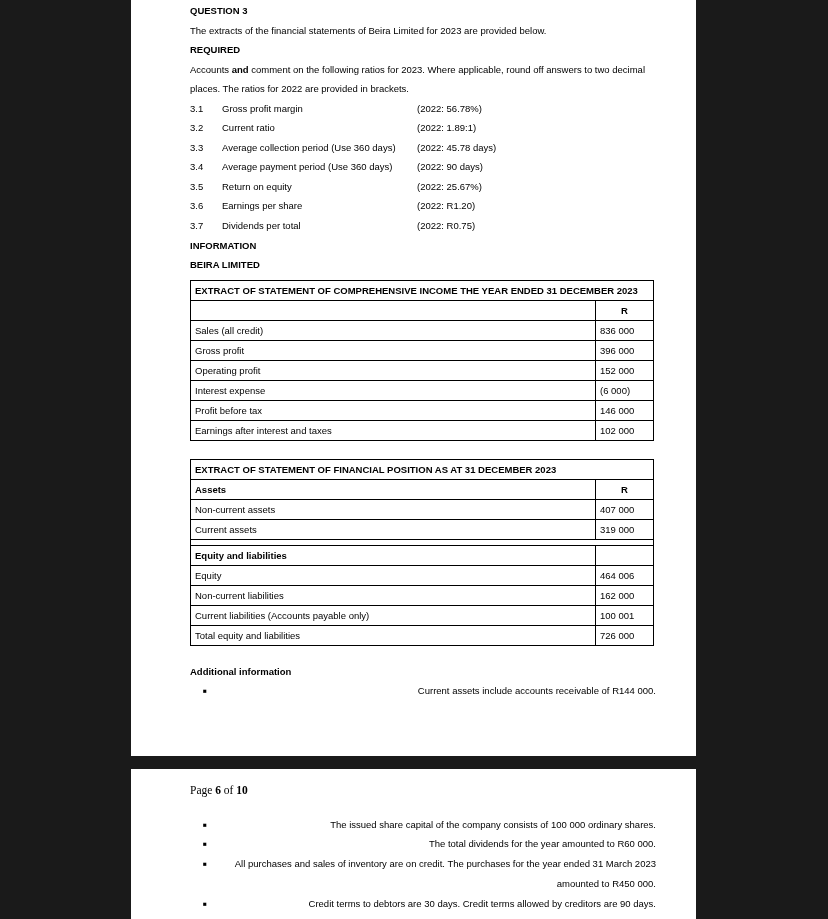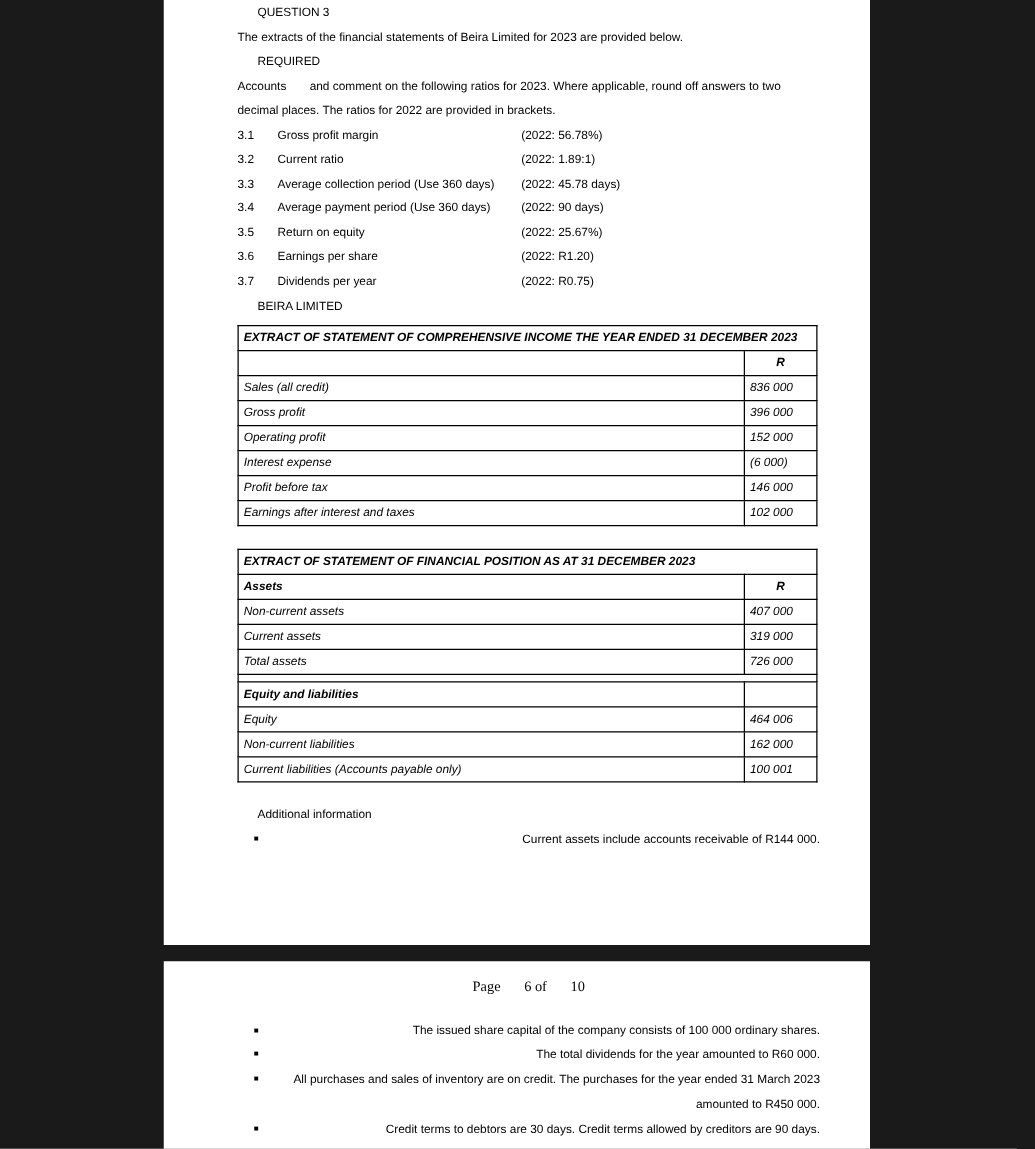--- a/index.html
+++ b/index.html
@@ -13,47 +13,47 @@
   .page {
     position: absolute; left: 131px; width: 565px;
     background: #ffffff; color: #000;
     font-size: 9.5px;
     box-sizing: border-box;
   }
   .page-1 { top: 0; height: 756px; padding: 1px 40px 0 59px; }
   .page-2 { top: 769px; height: 150px; padding: 12px 40px 0 59px; }
 
   .tline { line-height: 19.5px; min-height: 19.5px; }
-  .bold { font-weight: 400; margin-left: 16px; }
+  .bold { font-weight: 700; }
 
   .ratio-row { position: relative; line-height: 19.6px; }
   .ratio-num { display: inline-block; width: 32px; }
   .ratio-prior { position: absolute; left: 227px; top: 0; }
 
-  table.fin { border-collapse: collapse; width: 463px; table-layout: fixed; margin-top: 5px; font-style: italic; }
+  table.fin { border-collapse: collapse; width: 463px; table-layout: fixed; margin-top: 5px; }
   table.fin.pos { margin-top: 18px; }
   table.fin td {
     border: 1px solid #000; height: 19px; padding: 0 4px;
     vertical-align: middle; font-size: 9.5px; overflow: hidden; white-space: nowrap;
   }
   table.fin td.val { padding-right: 7px; }
   tr.title-row td { font-weight: 700; }
   tr.header-row td { font-weight: 700; }
   tr.header-row td.val { text-align: center; padding-right: 4px; }
   tr.section td { font-weight: 700; margin-top: 28px; }
   td.dbl { border-bottom: 3px double #000; }
   tr.spacer td { height: 5px; }
 
   .addl-head { margin-top: 16px; }
   .bullet-row { display: flex; line-height: 19.8px; text-align: right; }
   .b-icon { width: 17px; font-size: 6.5px; flex: 0 0 17px; }
   .b-text { flex: 1; }
 
   .page-num {
-    text-align: center;
+    text-align: left;
     font-family: "Liberation Serif", serif;
     font-size: 11.5px; line-height: 19.5px;
   }
   .p2-bullets { margin-top: 14px; }
 </style>
 </head>
 <body>
 
 <div class="viewer">
 
@@ -63,23 +63,24 @@
     <div class="tline bold">REQUIRED</div>
     <div class="tline"><span>Accounts </span><span class="bold">and</span><span> comment on the following ratios for 2023.  Where applicable, round off answers to two decimal places.  The ratios for 2022 are provided in brackets.</span></div>
 
     <div>
       <div class="ratio-row"><span class="ratio-num">3.1</span><span>Gross profit margin</span><span class="ratio-prior">(2022: 56.78%)</span></div>
       <div class="ratio-row"><span class="ratio-num">3.2</span><span>Current ratio</span><span class="ratio-prior">(2022: 1.89:1)</span></div>
       <div class="ratio-row"><span class="ratio-num">3.3</span><span>Average collection period (Use 360 days)</span><span class="ratio-prior">(2022: 45.78 days)</span></div>
       <div class="ratio-row"><span class="ratio-num">3.4</span><span>Average payment period (Use 360 days)</span><span class="ratio-prior">(2022: 90 days)</span></div>
       <div class="ratio-row"><span class="ratio-num">3.5</span><span>Return on equity</span><span class="ratio-prior">(2022: 25.67%)</span></div>
       <div class="ratio-row"><span class="ratio-num">3.6</span><span>Earnings per share</span><span class="ratio-prior">(2022: R1.20)</span></div>
-      <div class="ratio-row"><span class="ratio-num">3.7</span><span>Dividends per year</span><span class="ratio-prior">(2022: R0.75)</span></div>
+      <div class="ratio-row"><span class="ratio-num">3.7</span><span>Dividends per total</span><span class="ratio-prior">(2022: R0.75)</span></div>
     </div>
 
+    <div class="tline bold">INFORMATION</div>
     <div class="tline bold">BEIRA LIMITED</div>
 
     <table class="fin">
       <colgroup>
           <col style="width:405px">
           <col style="width:58px">
         </colgroup>
       <tbody>
           <tr class="title-row">
             <td colspan="2">EXTRACT OF STATEMENT OF COMPREHENSIVE INCOME THE YEAR ENDED 31 DECEMBER 2023</td>
@@ -129,42 +130,42 @@
             <td class="val">R</td>
           </tr>
       <tr>
             <td>Non-current assets</td>
             <td class="val">407 000</td>
           </tr>
       <tr>
             <td>Current assets</td>
             <td class="val">319 000</td>
           </tr>
-      <tr>
-            <td>Total assets</td>
-            <td class="val dbl">726 000</td>
-          </tr>
       <tr class="spacer">
             <td colspan="2"></td>
           </tr>
       <tr class="section">
             <td>Equity and liabilities</td>
             <td class="val"></td>
           </tr>
       <tr>
             <td>Equity</td>
             <td class="val">464 006</td>
           </tr>
       <tr>
             <td>Non-current liabilities</td>
             <td class="val">162 000</td>
           </tr>
       <tr>
             <td>Current liabilities (Accounts payable only)</td>
             <td class="val">100 001</td>
+          </tr>
+      <tr>
+            <td>Total equity and liabilities</td>
+            <td class="val dbl">726 000</td>
           </tr>
     </tbody>
       </table>
 
     <div class="tline bold addl-head">Additional information</div>
     <div class="bullet-row">
       <span class="b-icon">■</span>
       <span class="b-text">Current assets include accounts receivable of R144 000.</span>
     </div>
   </div>

